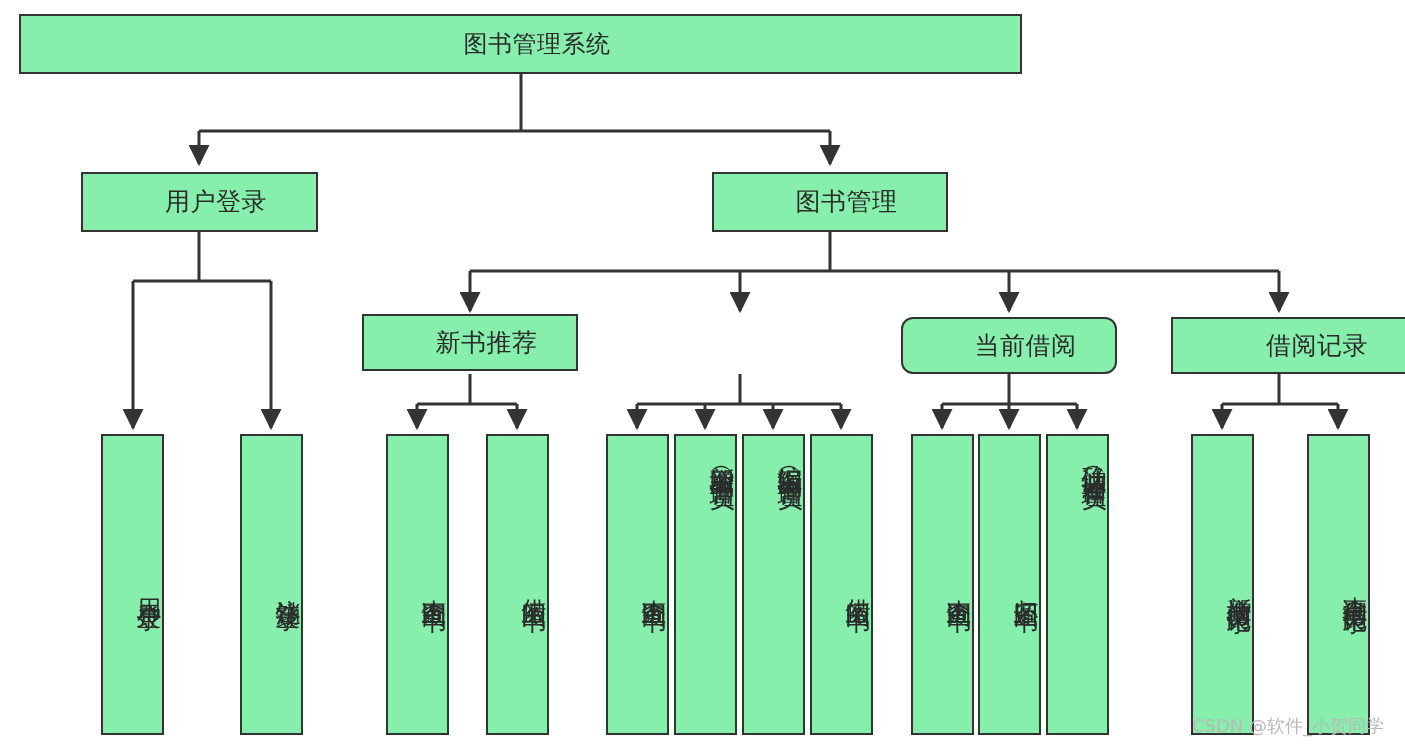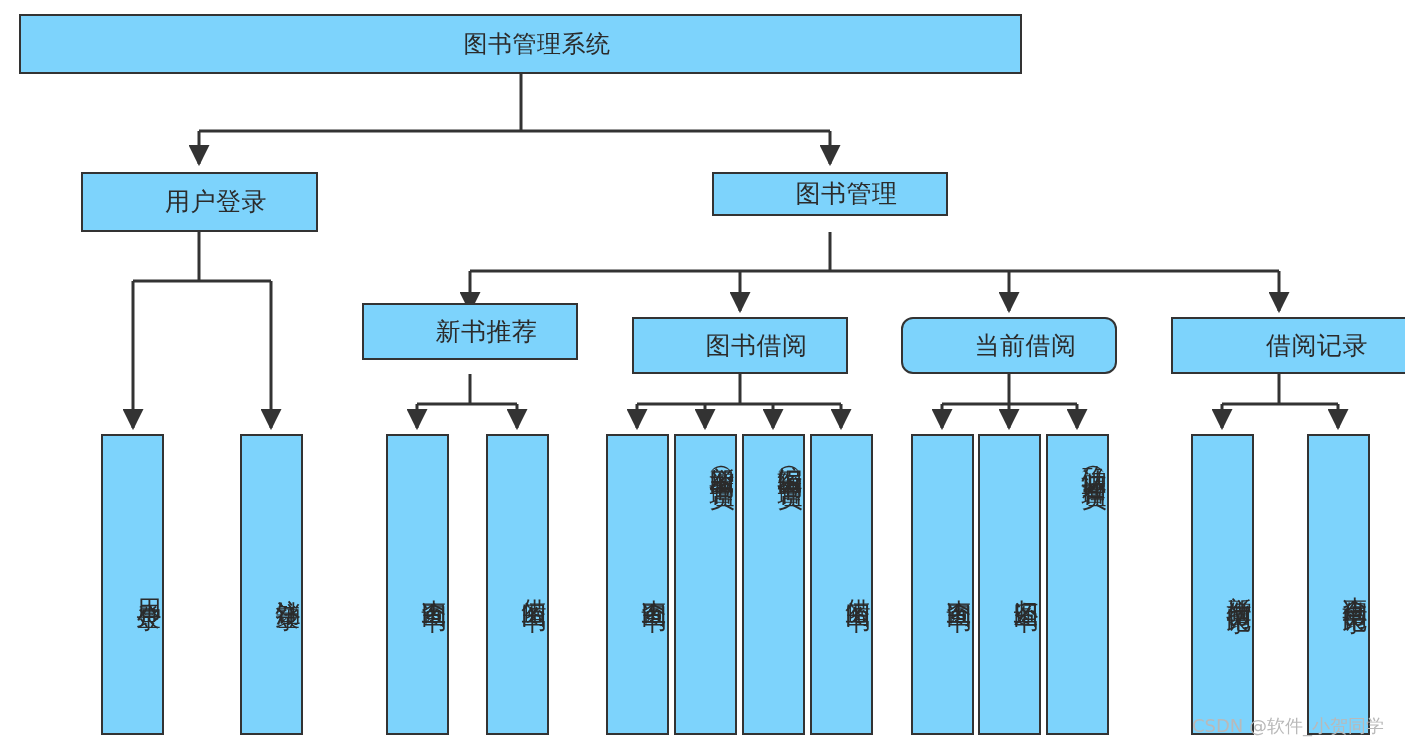--- a/index.html
+++ b/index.html
@@ -21,21 +21,21 @@
     position: absolute;
     left: 0;
     top: 0;
     width: 1405px;
     height: 747px;
     pointer-events: none;
   }
   .node {
     position: absolute;
     box-sizing: border-box;
-    background: #7dd3fc;
+    background: #86efac;
     border: 2px solid #333333;
     display: flex;
     align-items: center;
     justify-content: center;
     z-index: 2;
     padding-left: 33px;
   }
   .node-label {
     color: #2b2b2b;
     line-height: 1.18;
@@ -131,31 +131,28 @@
   </svg>
 
   <div class="node horiz level-0" style="left:19px; top:14px; width:1003px; height:60px;">
     <span class="node-label">图书管理系统</span>
   </div>
 
   <div class="node horiz level-1" style="left:81px; top:172px; width:237px; height:60px;">
     <span class="node-label">用户登录</span>
   </div>
 
-  <div class="node horiz level-1" style="left:712px; top:172px; width:236px; height:44px;">
+  <div class="node horiz level-1" style="left:712px; top:172px; width:236px; height:60px;">
     <span class="node-label">图书管理</span>
   </div>
 
-  <div class="node horiz level-1" style="left:362px; top:303px; width:216px; height:57px;">
+  <div class="node horiz level-1" style="left:362px; top:314px; width:216px; height:57px;">
     <span class="node-label">新书推荐</span>
   </div>
 
-  <div class="node horiz level-1" style="left:632px; top:317px; width:216px; height:57px;">
-    <span class="node-label">图书借阅</span>
-  </div>
 
   <div class="node horiz level-1" style="left:901px; top:317px; width:216px; height:57px;border-radius:12px;">
     <span class="node-label">当前借阅</span>
   </div>
 
   <div class="node horiz level-1" style="left:1171px; top:317px; width:259px; height:57px;">
     <span class="node-label">借阅记录</span>
   </div>
 
   <div class="node vert centered" style="left:101px; top:434px; width:63px; height:301px;">

